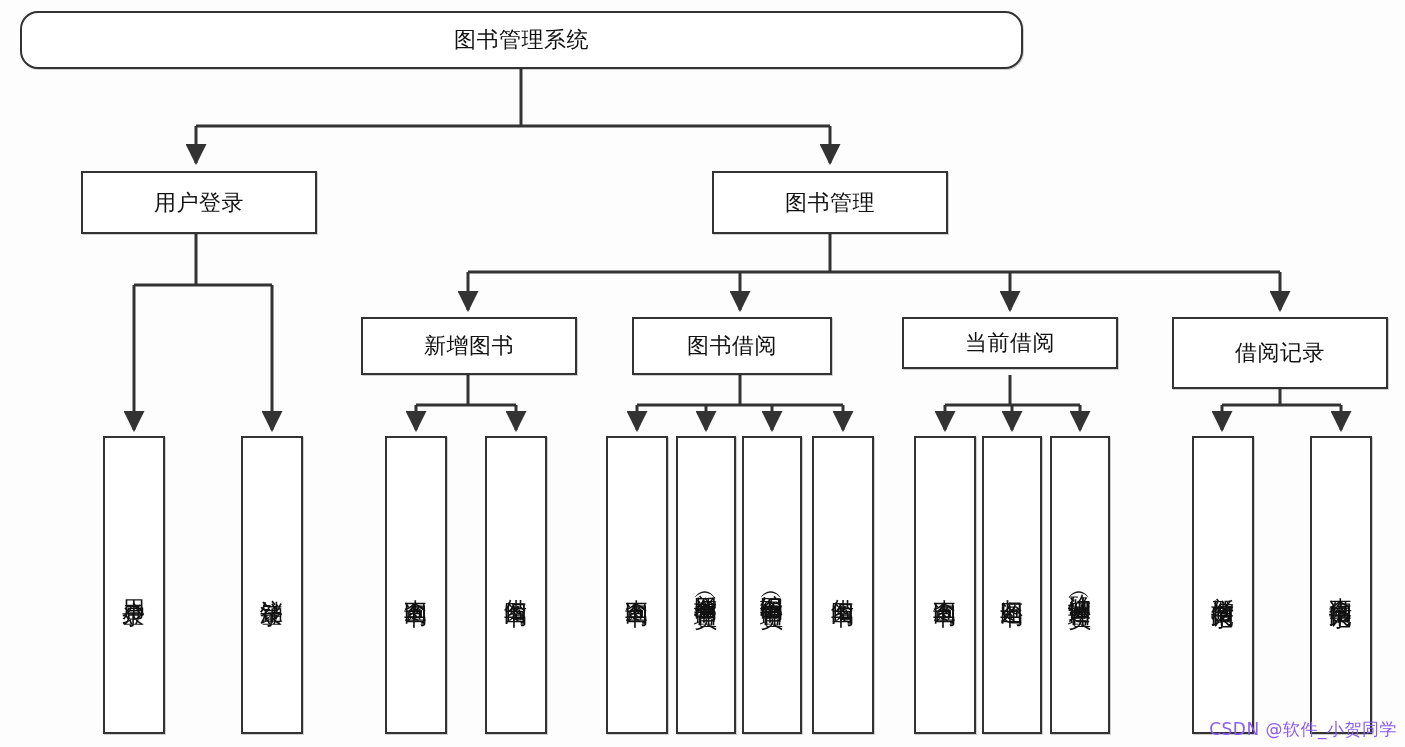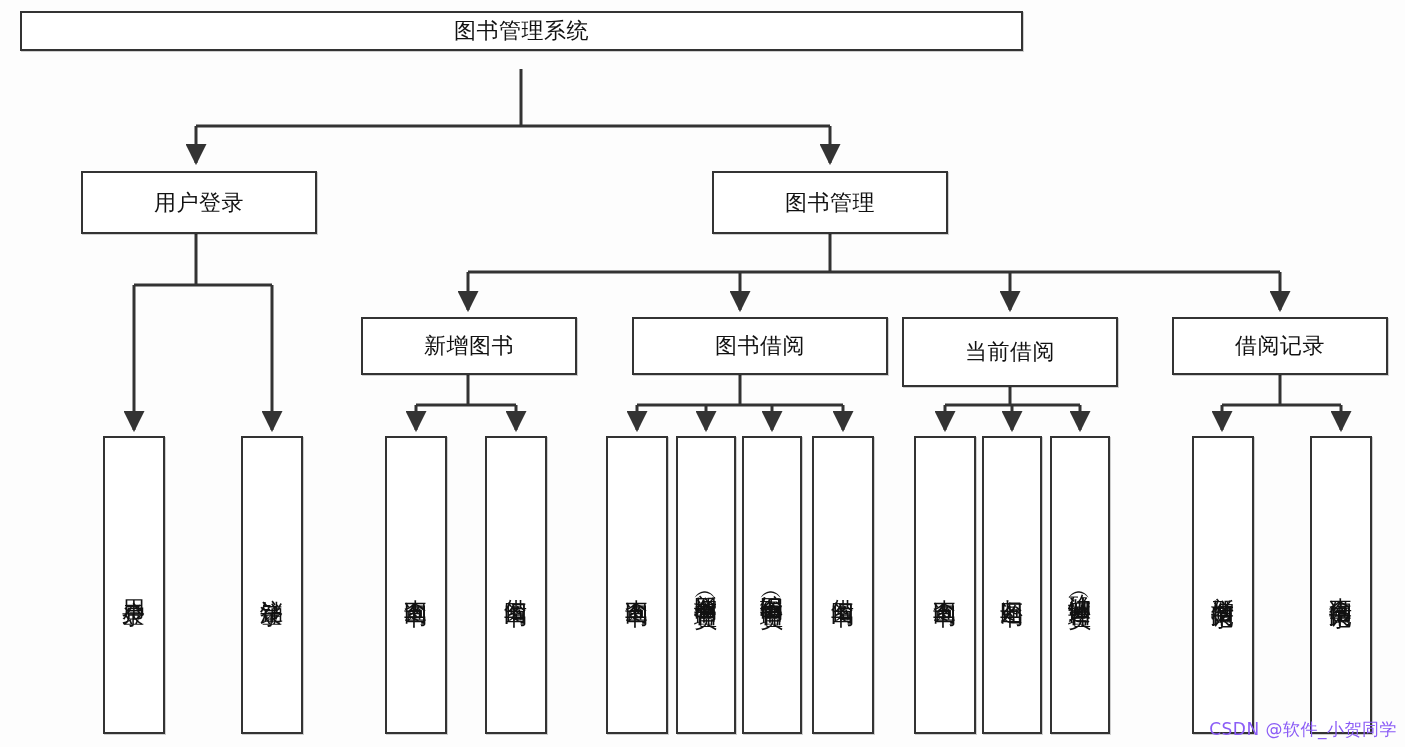--- a/index.html
+++ b/index.html
@@ -123,41 +123,41 @@
       <path d="M 1012 405 L 1012 430" marker-end="url(#arrow)"></path>
       <path d="M 1080 405 L 1080 430" marker-end="url(#arrow)"></path>
 
       <path d="M 1280 375 L 1280 405"></path>
       <path d="M 1222 405 L 1341 405"></path>
       <path d="M 1222 405 L 1222 430" marker-end="url(#arrow)"></path>
       <path d="M 1341 405 L 1341 430" marker-end="url(#arrow)"></path>
     </g>
   </svg>
 
-  <div class="node h" style="left:20px; top:11px; width:1003px; height:40px;">
+  <div class="node h" style="left:20px; top:11px; width:1003px; height:58px;border-radius:18px;">
     <span class="label">图书管理系统</span>
   </div>
 
   <div class="node h" style="left:81px; top:171px; width:236px; height:63px;">
     <span class="label">用户登录</span>
   </div>
   <div class="node h" style="left:712px; top:171px; width:236px; height:63px;">
     <span class="label">图书管理</span>
   </div>
 
   <div class="node h" style="left:361px; top:317px; width:216px; height:58px;">
     <span class="label">新增图书</span>
   </div>
-  <div class="node h" style="left:632px; top:317px; width:256px; height:58px;">
+  <div class="node h" style="left:632px; top:317px; width:200px; height:58px;">
     <span class="label">图书借阅</span>
   </div>
-  <div class="node h" style="left:902px; top:317px; width:216px; height:70px;">
+  <div class="node h" style="left:902px; top:317px; width:216px; height:52px;">
     <span class="label">当前借阅</span>
   </div>
-  <div class="node h" style="left:1172px; top:317px; width:216px; height:58px;">
+  <div class="node h" style="left:1172px; top:317px; width:216px; height:72px;">
     <span class="label">借阅记录</span>
   </div>
 
   <div class="node v" style="left:103px; top:436px; width:62px; height:298px;">
     <span class="label">用户登录</span>
   </div>
   <div class="node v" style="left:241px; top:436px; width:62px; height:298px;">
     <span class="label">注销登录</span>
   </div>
 

